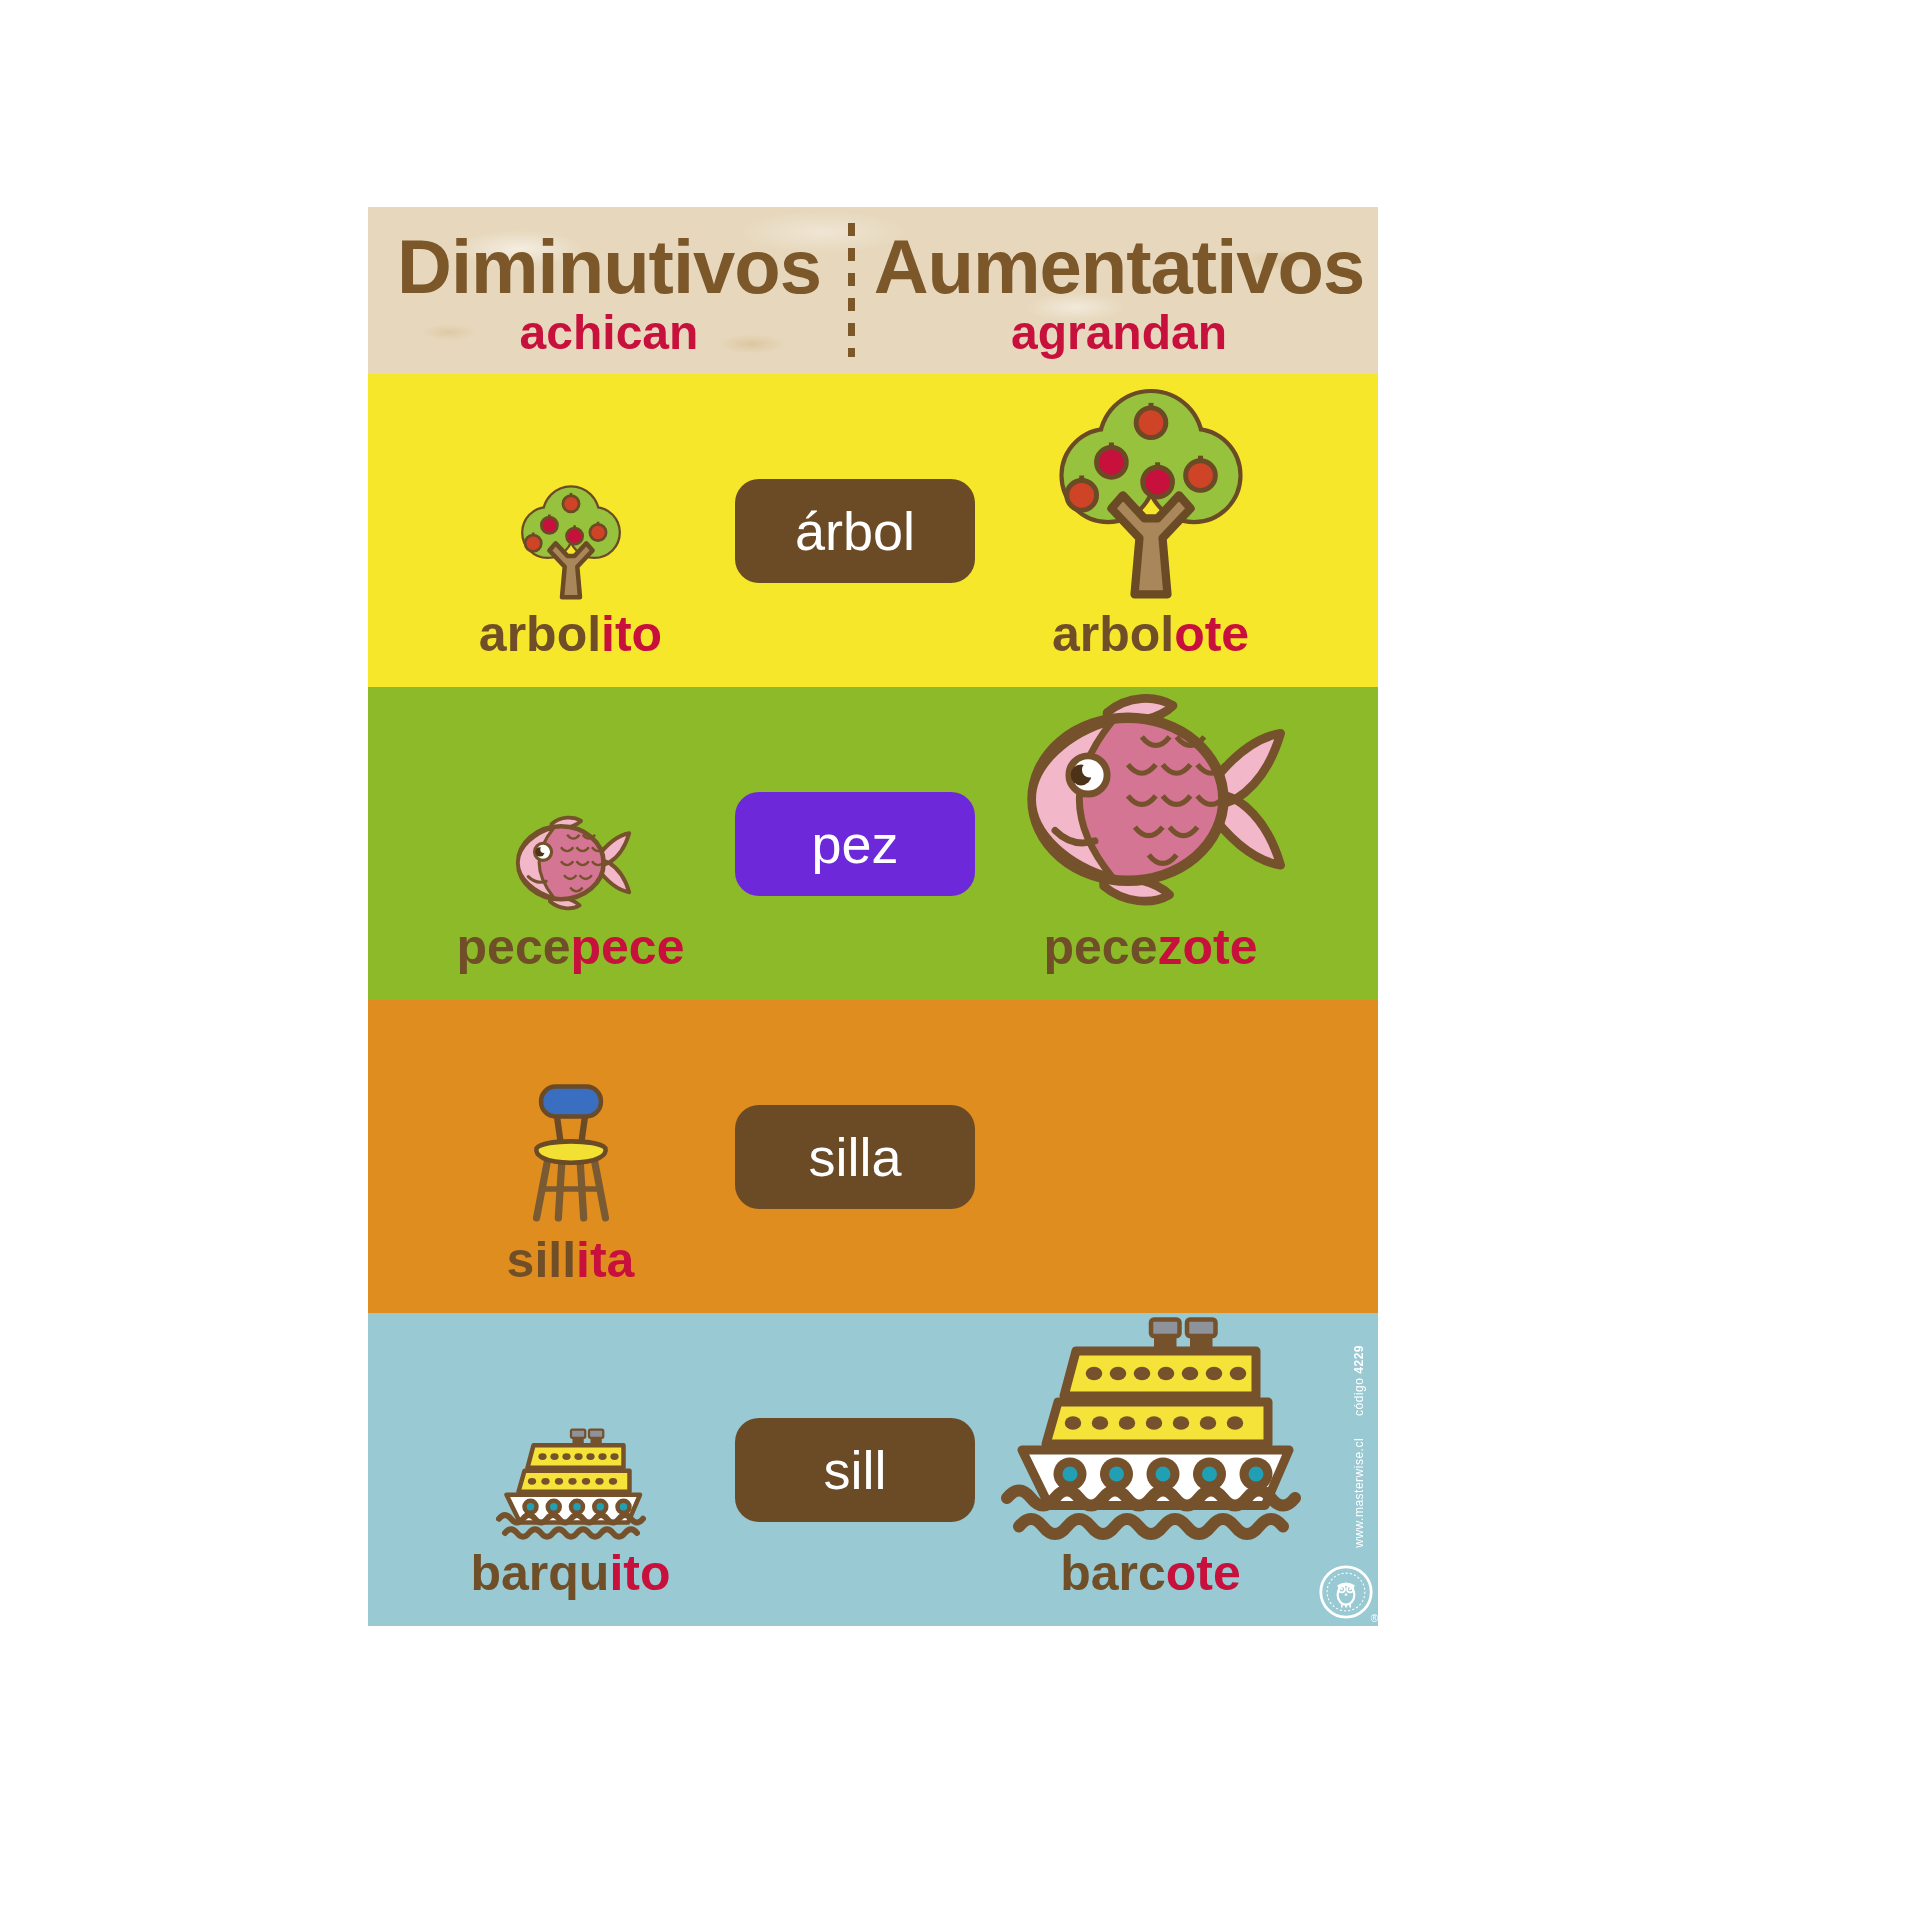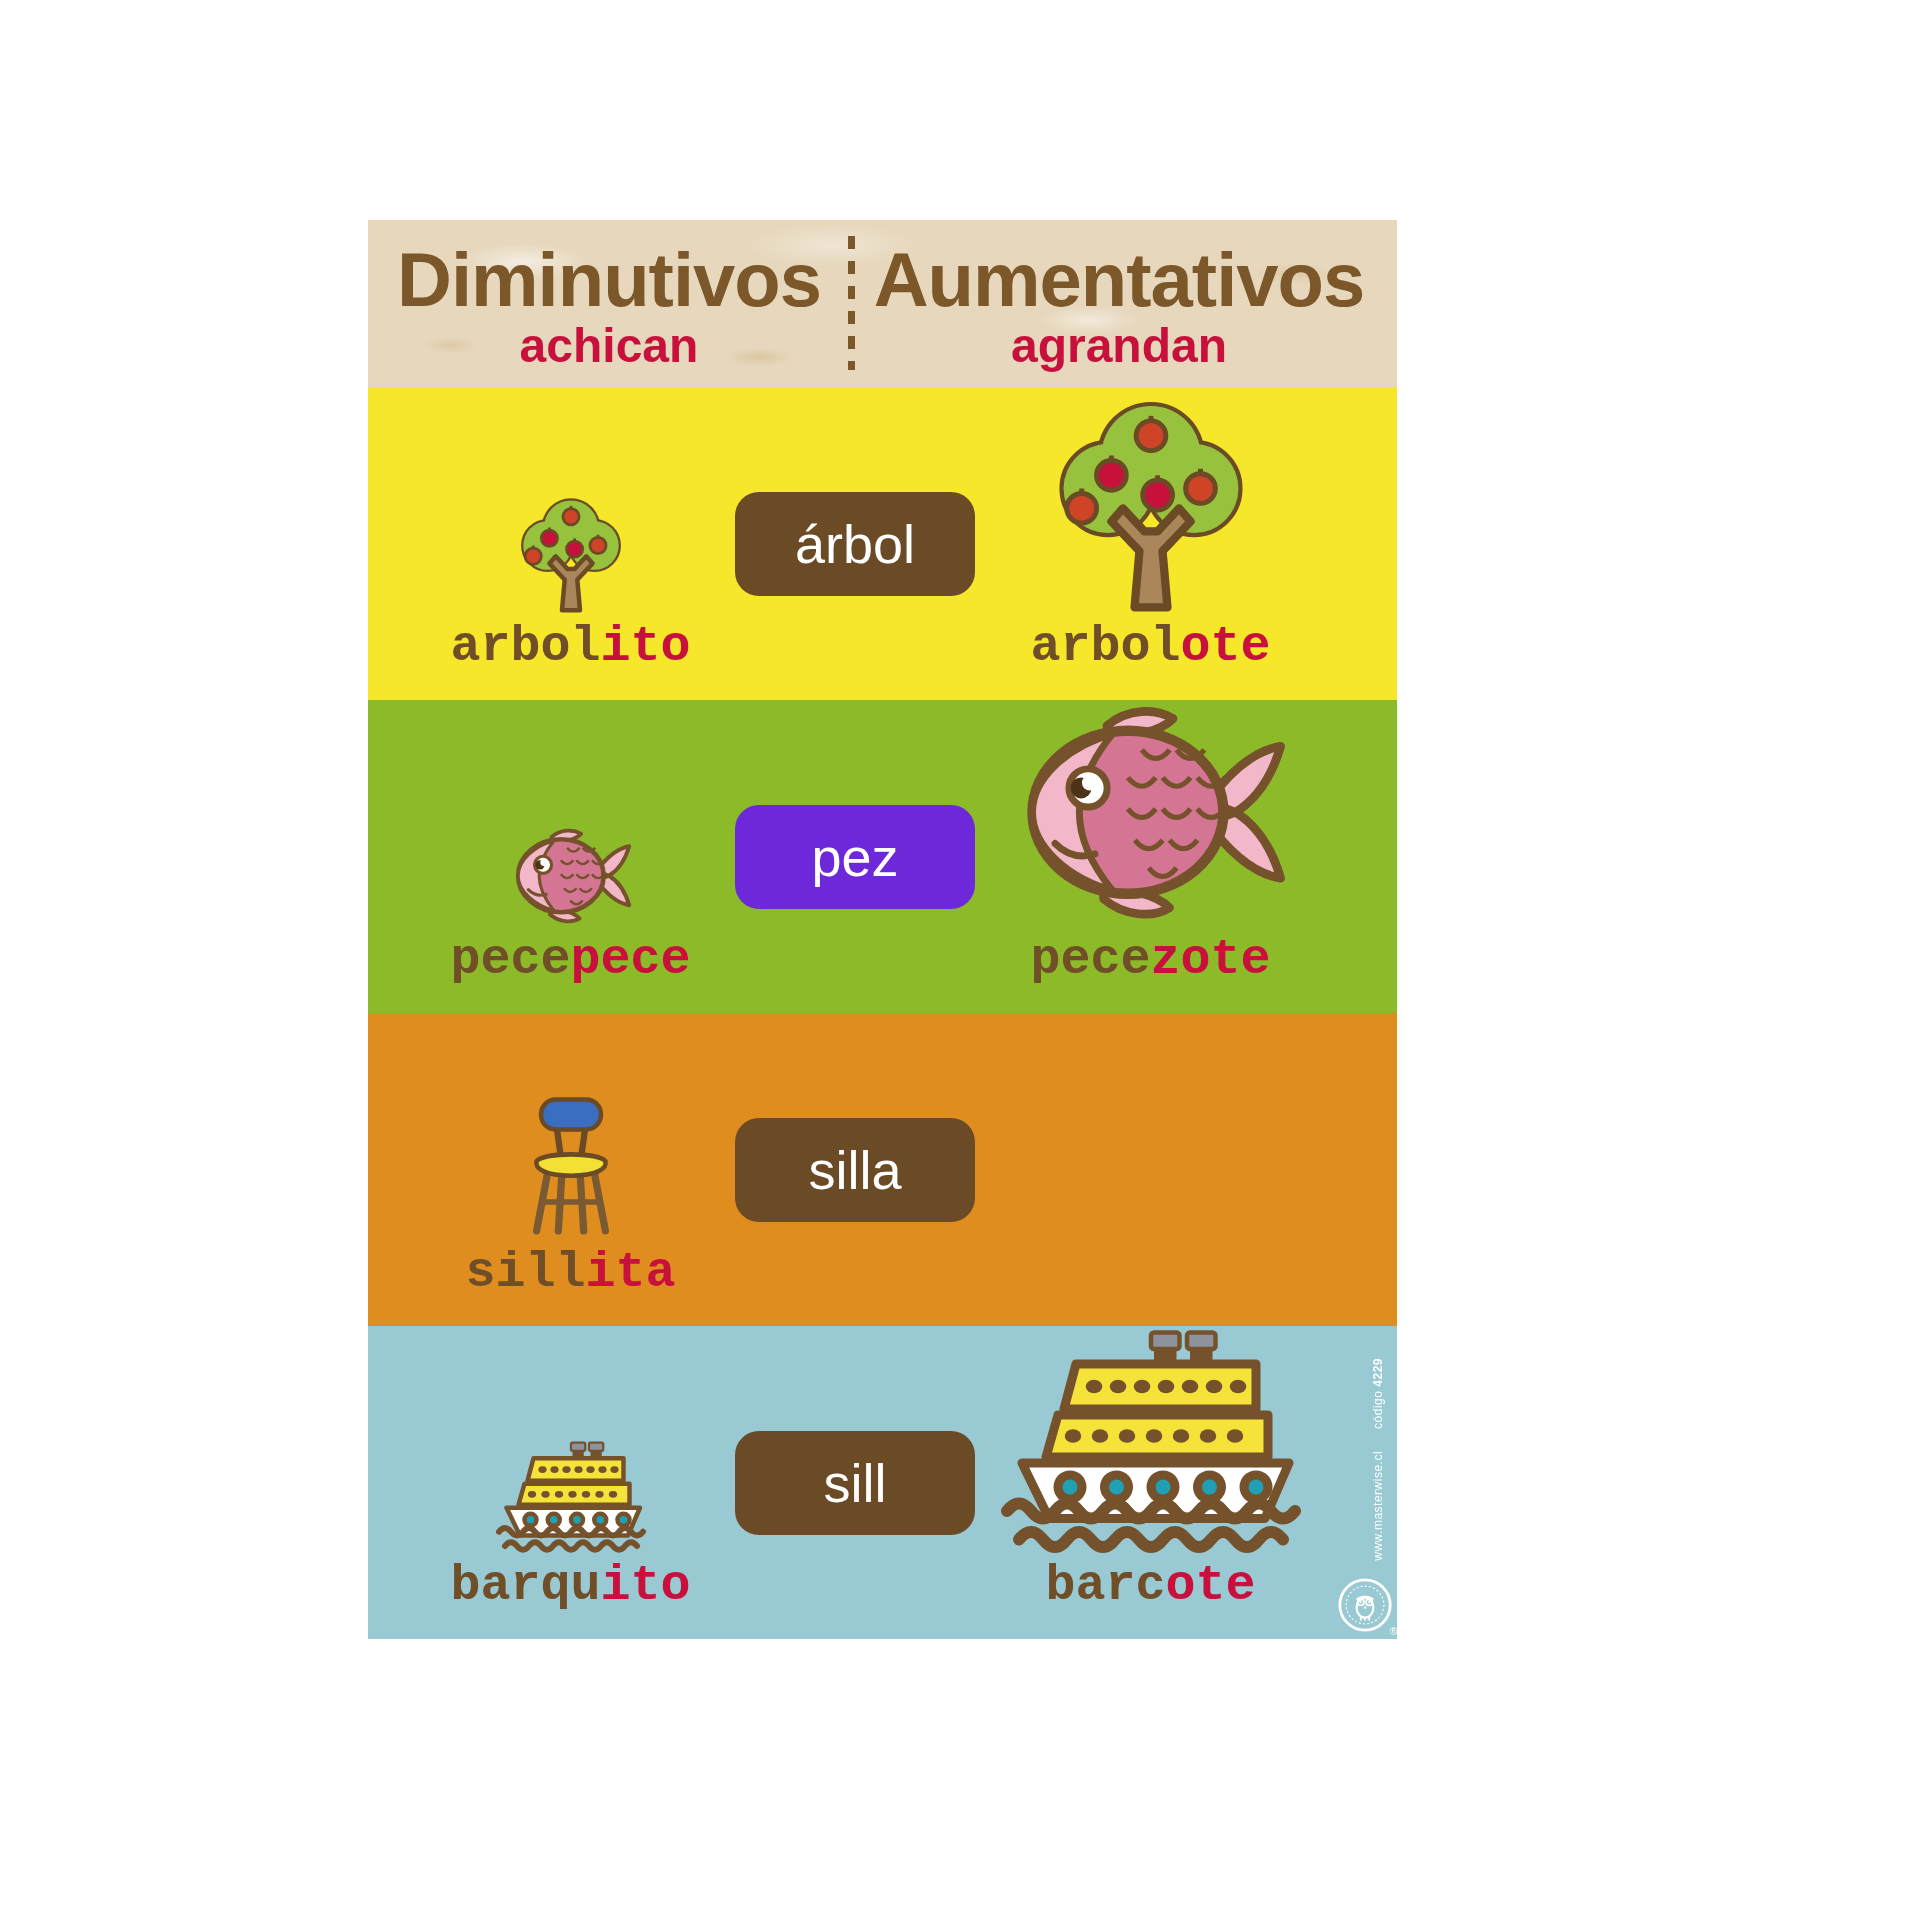--- a/index.html
+++ b/index.html
@@ -1,18 +1,18 @@
 <!DOCTYPE html>
 <html><head>
 <meta charset="utf-8">
 <style>
   html,body{margin:0;padding:0;background:#fff;}
   body{font-family:"Liberation Sans", sans-serif;}
   .canvas{position:relative;width:1920px;height:1920px;background:#fff;overflow:hidden;}
-  .poster{position:absolute;left:368px;top:220px;width:1010px;height:1143px;padding-left:19px;}
+  .poster{position:absolute;left:368px;top:207px;width:1010px;height:1143px;}
 
   
   .header{position:absolute;left:0;top:0;width:100%;height:167px;background-color:#e7d8bd;
     background-image:
       radial-gradient(90px 26px at 15% 25%, rgba(255,255,255,.55), transparent 70%),
       radial-gradient(70px 20px at 70% 60%, rgba(255,255,255,.45), transparent 70%),
       radial-gradient(120px 30px at 45% 15%, rgba(255,255,255,.35), transparent 70%),
       radial-gradient(50px 14px at 38% 82%, rgba(201,166,110,.35), transparent 70%),
       radial-gradient(60px 16px at 90% 32%, rgba(201,166,110,.30), transparent 70%),
       radial-gradient(40px 12px at 8% 75%, rgba(201,166,110,.30), transparent 70%);}
@@ -24,21 +24,21 @@
   .divider{position:absolute;left:480px;top:16px;width:7px;height:134px;
     background:repeating-linear-gradient(to bottom,#7b572a 0 13px,transparent 13px 25px);}
 
   
   .row{position:absolute;left:0;width:100%;height:313px;}
   .row.r1{top:167px;} .row.r2{top:480px;} .row.r3{top:793px;} .row.r4{top:1106px;}
   .cell{position:absolute;top:0;height:100%;display:flex;flex-direction:column;align-items:center;justify-content:flex-end;padding-bottom:28px;box-sizing:border-box;}
   .cell.small{left:60px;width:285px;}
   .cell.big{left:620px;width:325px;}
   .cell svg{display:block;margin-bottom:8px;}
-  .word{font-size:50px;font-weight:bold;line-height:1;white-space:nowrap;font-family:Liberation Mono, monospace;}
+  .word{font-size:50px;font-weight:bold;line-height:1;white-space:nowrap;}
   .stem{color:#6f4e28;} .suffix{color:#c8103c;}
   .badge{position:absolute;left:367px;top:50%;transform:translateY(-50%);width:240px;height:104px;
     border-radius:24px;display:flex;align-items:center;justify-content:center;}
   .badge .base{color:#fff;font-size:54px;font-weight:normal;line-height:1;}
 
   
   .vert-text{position:absolute;right:12px;bottom:78px;color:#fff;font-size:12px;letter-spacing:.5px;
     writing-mode:vertical-rl;transform:rotate(180deg);white-space:nowrap;}
   .vert-text .b{font-weight:bold;}
   .vert-text .gap{display:inline-block;height:22px;width:1px;}

